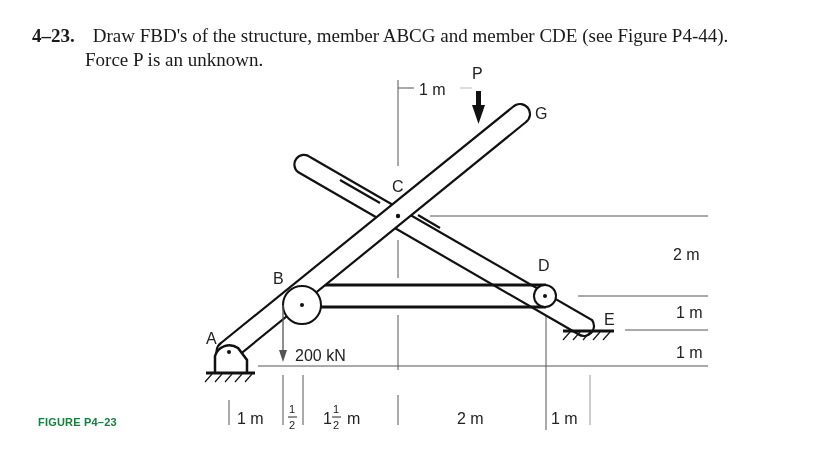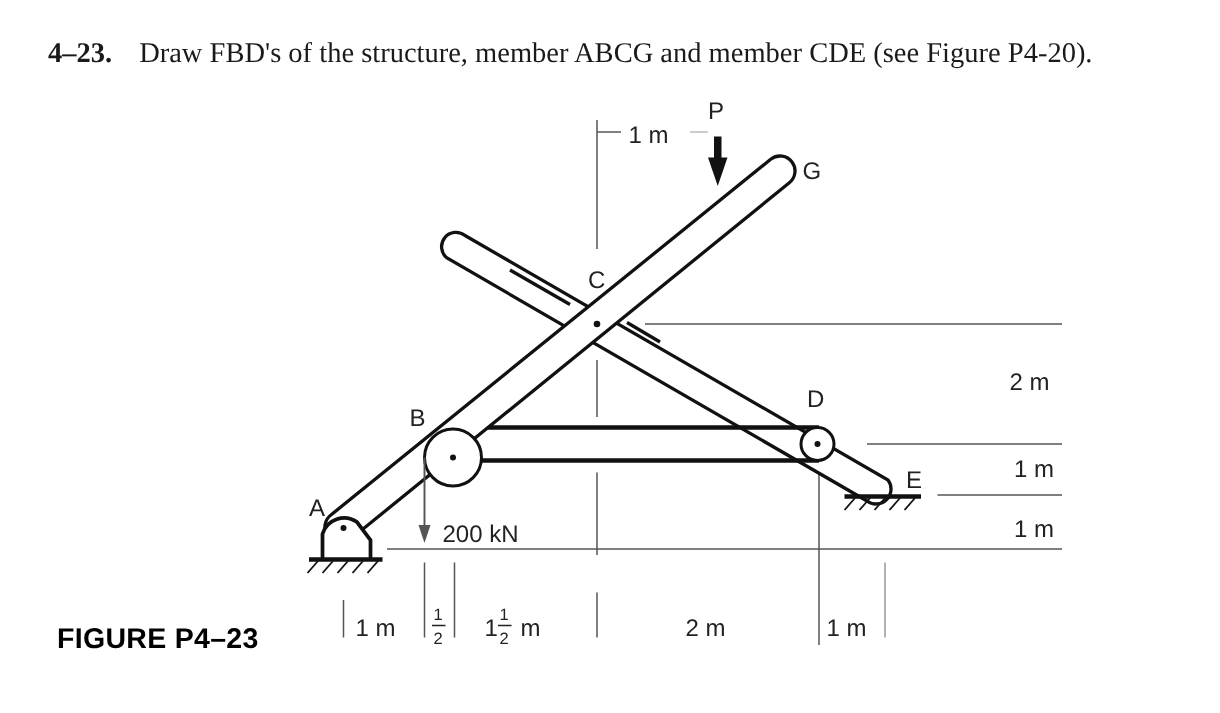--- a/index.html
+++ b/index.html
@@ -1,29 +1,30 @@
 <!DOCTYPE html>
 <html><head>
 <meta charset="utf-8">
 <style>
   html, body { margin:0; padding:0; background:#ffffff; }
   body { width:813px; height:475px; position:relative; overflow:hidden; }
   .problem { position:absolute; left:32px; top:24px; font-family:"Liberation Serif", serif; font-size:19px; color:#1a1a1a; line-height:24px; }
   .problem .num { font-weight:bold; margin-right:18px; }
   .problem .line2 { padding-left:53px; }
-  .caption { position:absolute; left:38px; top:416px; font-family:"Liberation Sans", sans-serif; font-size:19px; font-weight:bold; color:#000000; letter-spacing:0.2px; }
+  .caption { position:absolute; left:38px; top:416px; font-family:"Liberation Sans", sans-serif; font-size:11px; font-weight:bold; color:#15803d; letter-spacing:0.2px; }
   svg { position:absolute; left:0; top:0; }
   .lbl { font-family:"Liberation Sans", sans-serif; font-size:16px; fill:#222; }
   .lblsm { font-family:"Liberation Sans", sans-serif; font-size:11px; fill:#222; }
 </style>
 </head>
 <body>
 
 <div class="problem">
-  <div><span class="num">4–23.</span><span>Draw FBD's of the structure, member ABCG and member CDE (see Figure P4-20).</span></div>
+  <div><span class="num">4–23.</span><span>Draw FBD's of the structure, member ABCG and member CDE (see Figure P4-44).</span></div>
+  <div class="line2">Force P is an unknown.</div>
 </div>
 
 <div class="caption">FIGURE P4–23</div>
 
 <svg width="813" height="475" viewBox="0 0 813 475">
 
   <g stroke="#555" stroke-width="1" fill="none">
 
     <line x1="398" y1="80" x2="398" y2="166"></line>
     <line x1="398" y1="240" x2="398" y2="278"></line>

